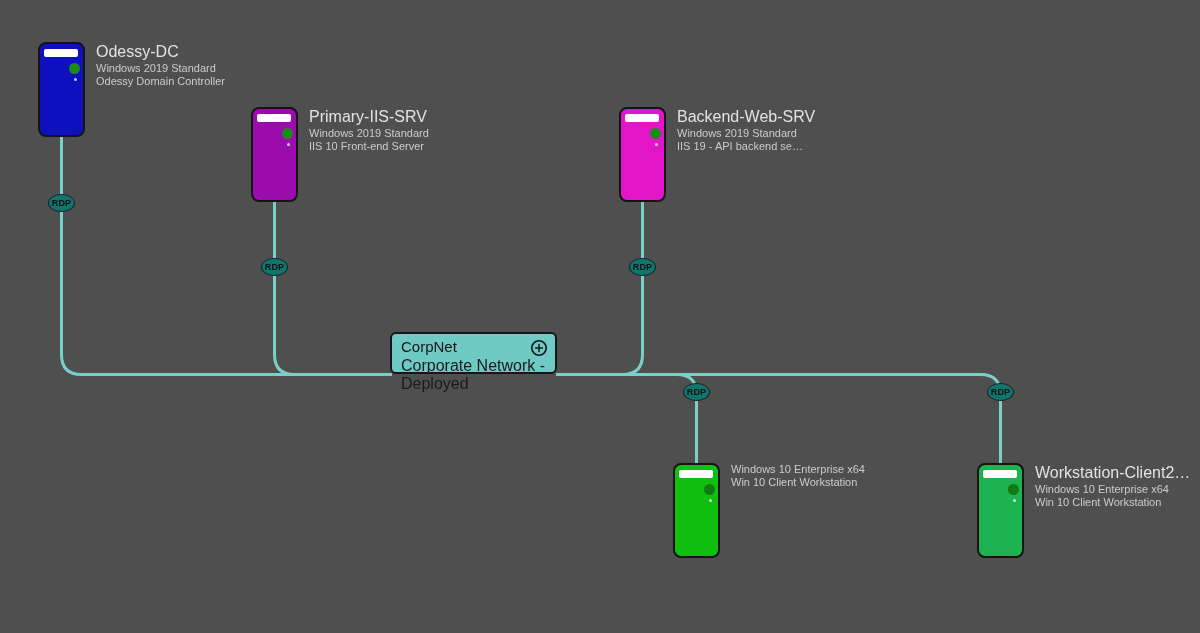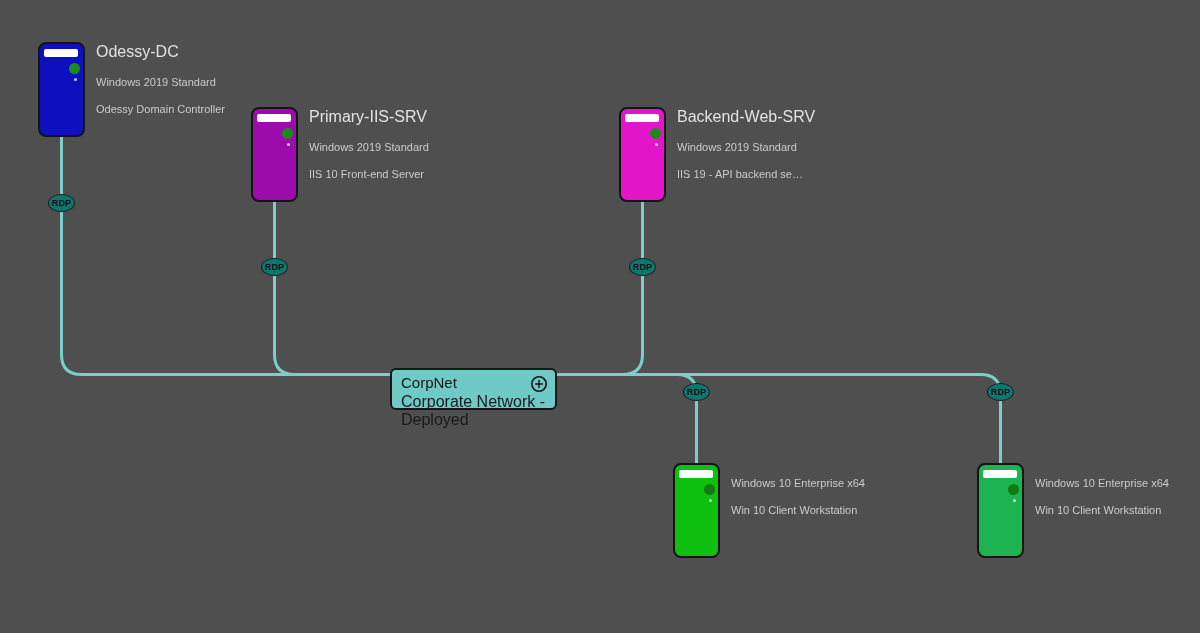--- a/index.html
+++ b/index.html
@@ -31,25 +31,25 @@
     width: 11px; height: 11px; border-radius: 50%;
   }
   .pin {
     position: absolute; left: 34px; top: 34px;
     width: 3px; height: 3px; border-radius: 50%;
     background: rgba(225, 235, 255, 0.85);
   }
   .labels { position: absolute; left: 58px; top: 0; white-space: nowrap; }
   .title { font-size: 16px; line-height: 20px; color: #e2e2e2; }
   .sub { font-size: 11px; line-height: 13px; color: #cbcbcb; }
-  .sub1 { margin-top: 14px; }
-  .sub2 { margin-top: 14px; }
+  .sub1 { margin-top: 0; }
+  .sub2 { }
 
   .netbox {
-    position: absolute; left: 390px; top: 368px;
+    position: absolute; left: 390px; top: 332px;
     width: 167px; height: 42px;
     box-sizing: border-box;
     border: 2px solid #161616;
     border-radius: 6px;
     background: #6fc9c4;
   }
   .net-title {
     position: absolute; left: 9px; top: 3px;
     font-size: 15px; line-height: 19px; color: #151515;
   }
@@ -149,20 +149,21 @@
     </div>
   </div>
 
   <div class="node" style="left:977px; top:463px;">
     <div class="tower" style="background: rgb(28, 179, 80);">
       <div class="slot"></div>
       <div class="dot" style="background: rgb(17, 122, 17);"></div>
       <div class="pin"></div>
     </div>
     <div class="labels">
+      <div class="title">Workstation-Client2…</div>
       <div class="sub sub1">Windows 10 Enterprise x64</div>
       <div class="sub sub2">Win 10 Client Workstation</div>
     </div>
   </div>
 
   <div class="badge" style="left:48px;  top:194px;">RDP</div>
   <div class="badge" style="left:261px; top:258px;">RDP</div>
   <div class="badge" style="left:629px; top:258px;">RDP</div>
   <div class="badge" style="left:683px; top:383px;">RDP</div>
   <div class="badge" style="left:987px; top:383px;">RDP</div>

